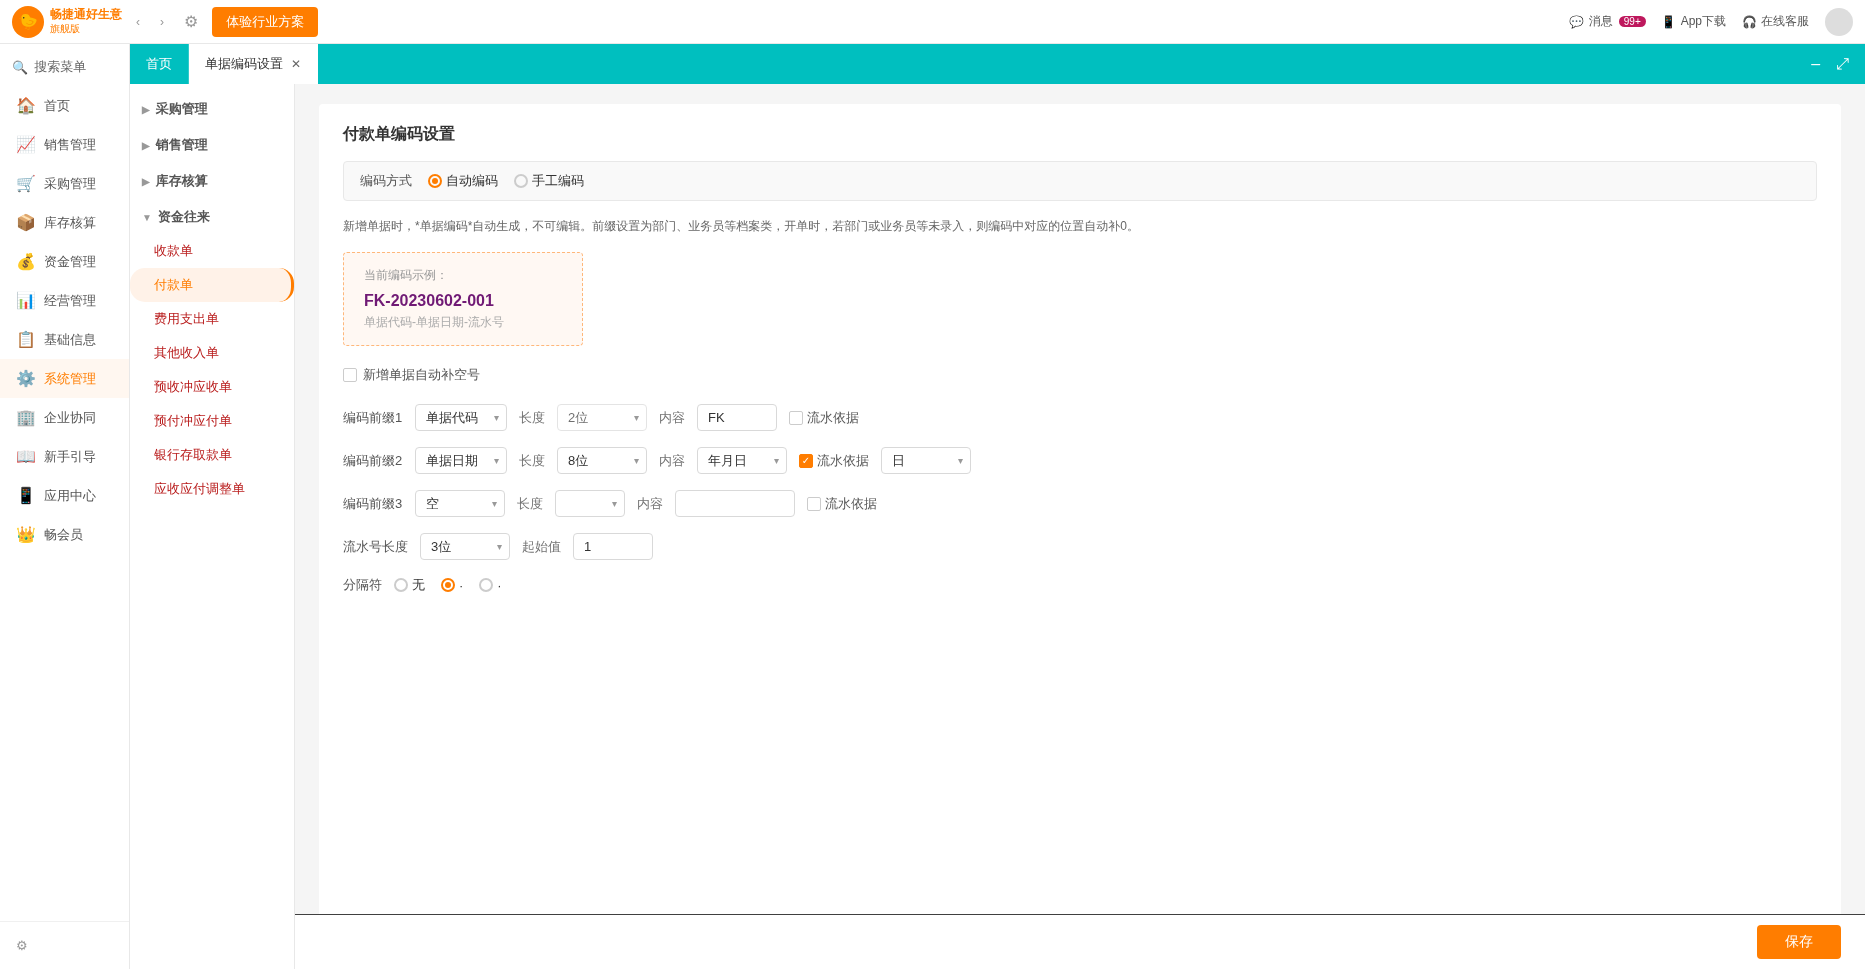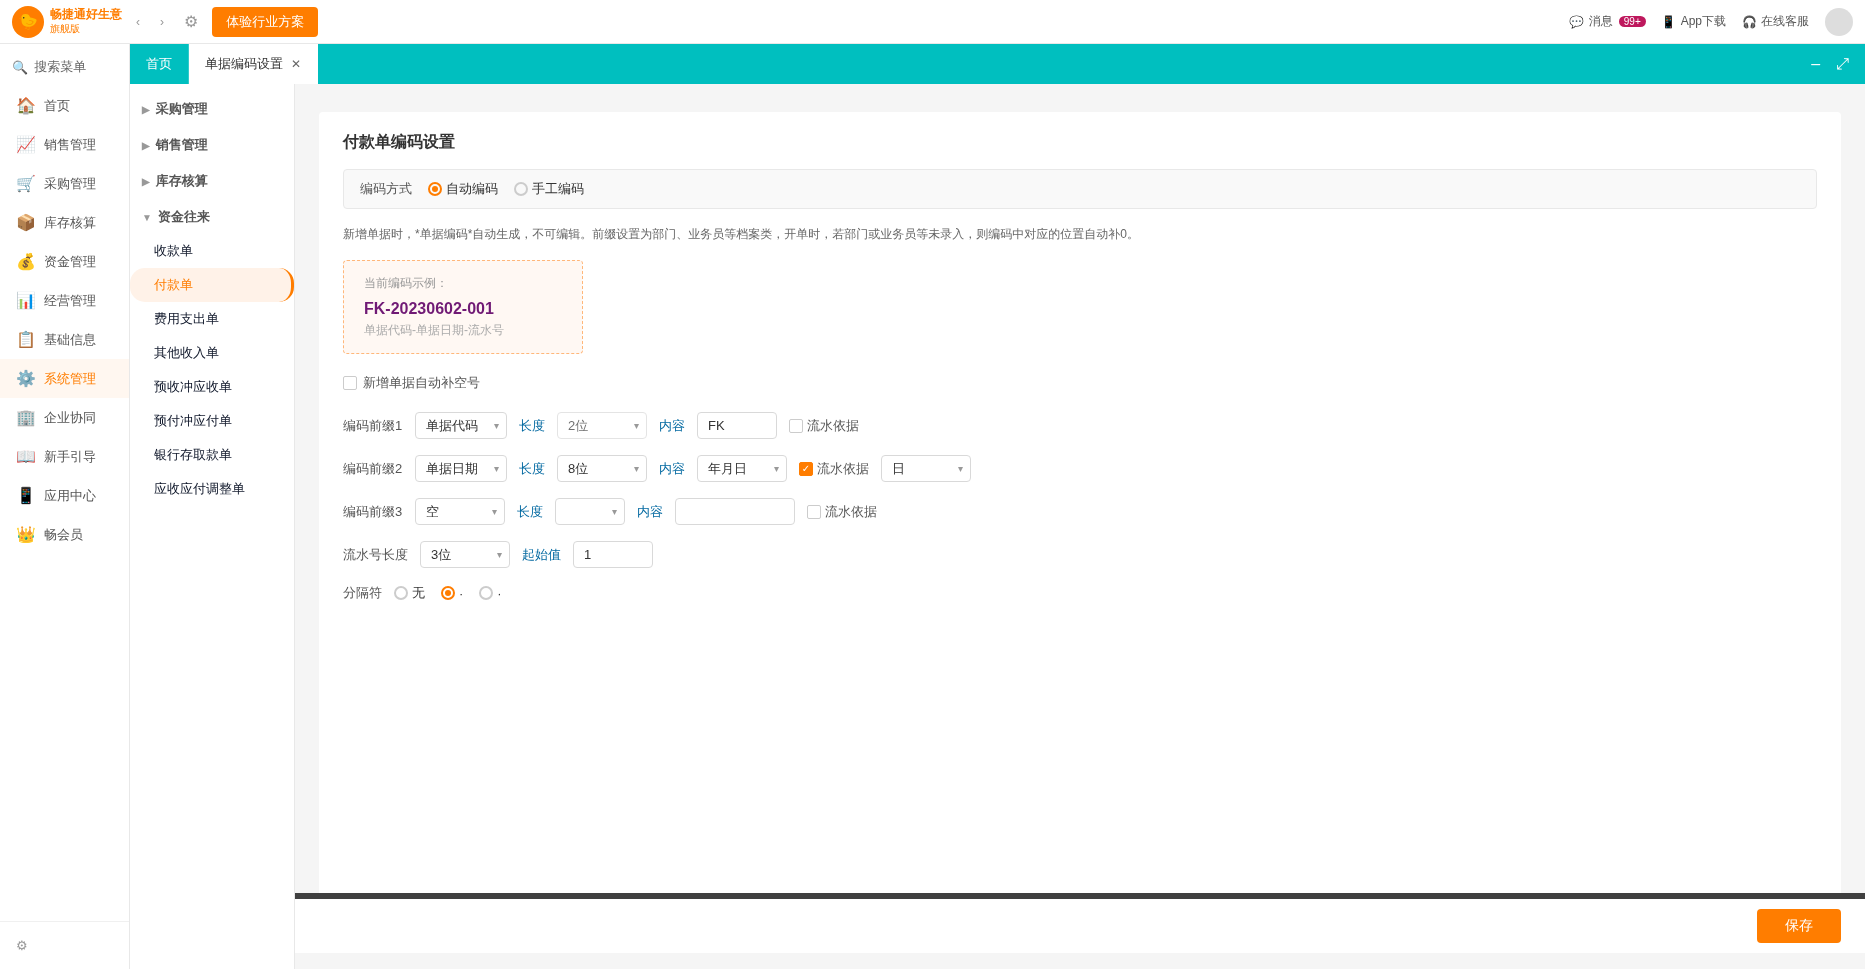--- a/index.html
+++ b/index.html
@@ -97,29 +97,29 @@
     }
     .sub-sidebar-group { margin-bottom: 2px; }
     .sub-sidebar-group-title {
       display: flex; align-items: center; gap: 6px;
       padding: 8px 12px; cursor: pointer; color: #555; font-size: 13px;
       font-weight: bold;
     }
     .sub-sidebar-group-title .arrow { font-size: 10px; color: #999; }
     .sub-sidebar-item {
       padding: 8px 12px 8px 24px;
-      cursor: pointer; color: #0f172a; font-size: 13px;
+      cursor: pointer; color: #b91c1c; font-size: 13px;
     }
     .sub-sidebar-item.active { background: #fff2e8; color: #ff7d00; border-right: 3px solid #ff7d00; border-radius: 15px; }
 
     
     .content {
       flex: 1;
       overflow-y: auto;
-      padding: 28px 24px;
+      padding: 20px 24px;
       background: #f5f5f5;
     }
     .content-card {
       background: #fff;
       border-radius: 4px;
       padding: 20px 24px;
       min-height: calc(100vh - 44px - 40px - 60px);
     }
     .page-title { font-size: 16px; font-weight: bold; color: #333; margin-bottom: 16px; }
 
@@ -163,41 +163,41 @@
       border: 1px solid #d9d9d9; border-radius: 4px; padding: 5px 28px 5px 10px;
       font-size: 13px; color: #333; background: #fff; cursor: pointer;
       appearance: none; position: relative; min-width: 90px;
     }
     .select-wrapper { position: relative; display: inline-flex; align-items: center; }
     .select-wrapper::after { content: '▾'; position: absolute; right: 8px; color: #999; pointer-events: none; font-size: 10px; }
     .form-input {
       border: 1px solid #d9d9d9; border-radius: 4px; padding: 5px 10px;
       font-size: 13px; color: #333; background: #fff; min-width: 80px;
     }
-    .content-label { color: #0369a1; font-size: 13px; white-space: nowrap; }
+    .content-label { color: #737373; font-size: 13px; white-space: nowrap; }
     .checkbox-inline { display: flex; align-items: center; gap: 4px; font-size: 13px; color: #555; cursor: pointer; white-space: nowrap; }
     .checkbox-checked { width: 14px; height: 14px; background: #ff7d00; border: 1.5px solid #ff7d00; border-radius: 2px; display: inline-flex; align-items: center; justify-content: center; color: #fff; font-size: 10px; }
     .checkbox-unchecked { width: 14px; height: 14px; border: 1.5px solid #ccc; border-radius: 2px; display: inline-block; }
 
     
     .separator-row { display: flex; align-items: center; gap: 12px; margin-bottom: 16px; }
     .sep-label { color: #555; font-size: 13px; white-space: nowrap; }
     .sep-options { display: flex; align-items: center; gap: 16px; }
     .sep-radio-option { display: flex; align-items: center; gap: 4px; cursor: pointer; font-size: 13px; }
 
     
     .bottom-bar {
       background: #fff;
-      border-top: 6px solid #404040;
+      border-top: 1px solid #404040;
       padding: 10px 24px;
       display: flex;
       justify-content: flex-end;
       align-items: center;
       position: sticky;
-      bottom: 16px;
+      bottom: 0;
     }
     .btn-save {
       background: #ff7d00; color: #fff; border: none; border-radius: 4px;
       padding: 8px 28px; font-size: 14px; cursor: pointer;
     }
 
     .content-wrapper {
       flex: 1;
       display: flex;
       flex-direction: column;

